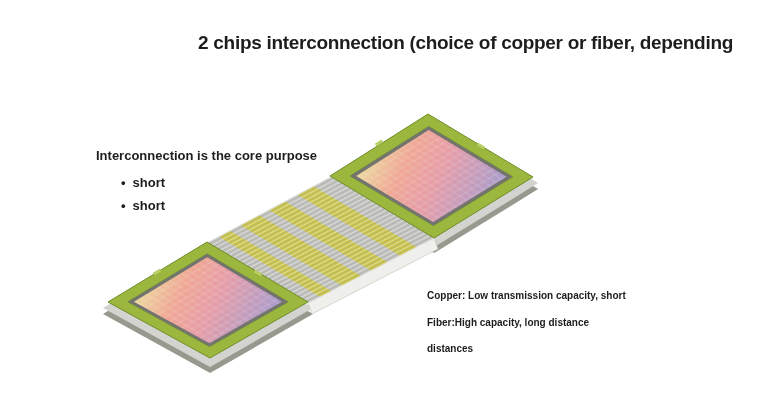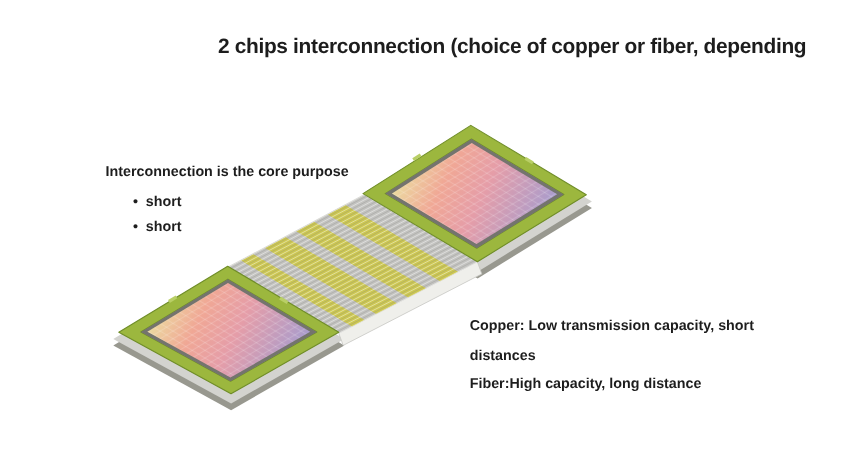--- a/index.html
+++ b/index.html
@@ -16,21 +16,21 @@
   }
   .left-note{
     position:absolute;left:96px;top:112px;width:300px;
     font-weight:700;font-size:13px;line-height:20px;margin-top:34px;
   }
   .left-note .bullets{margin-top:5px;}
   .bullet{display:flex;align-items:baseline;line-height:23px;padding-left:25px;}
   .bullet .dot{margin-right:7px;font-size:13px;}
   .right-note{
     position:absolute;left:427px;top:283px;width:330px;
-    font-weight:700;font-size:13px;line-height:26.5px;
+    font-weight:700;font-size:10px;line-height:26.5px;
   }
 </style>
 </head>
 <body>
 
 <div class="slide">
 
   <svg class="art" viewBox="0 0 768 420" xmlns="http://www.w3.org/2000/svg">
     <defs>
       <linearGradient id="dieGrad" x1="0" y1="0.35" x2="1" y2="0.65">
@@ -153,17 +153,17 @@
       </div>
       <div class="bullet">
         <span class="dot">•</span>
         <span>short</span>
       </div>
     </div>
   </div>
 
   <div class="right-note">
     <div>Copper: Low transmission capacity, short</div>
+    <div>Fiber:High capacity, long distance</div>
     <div>distances</div>
-    <div>Fiber:High capacity, long distance</div>
   </div>
 
 </div>
 
 </body></html>

